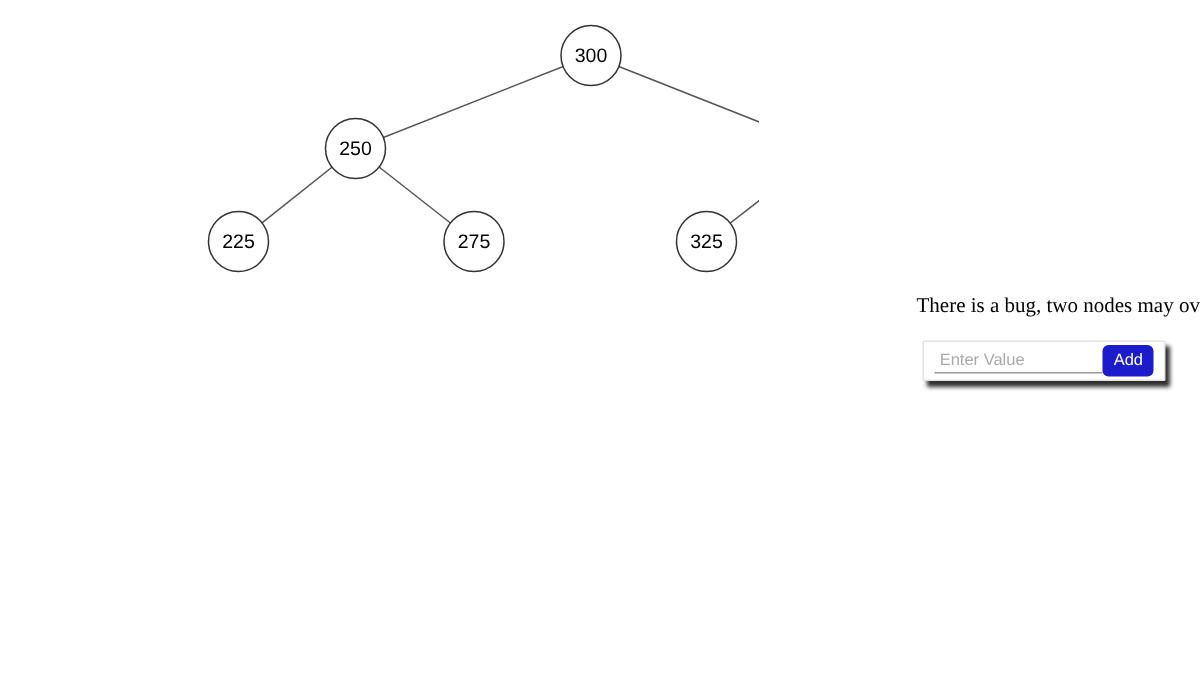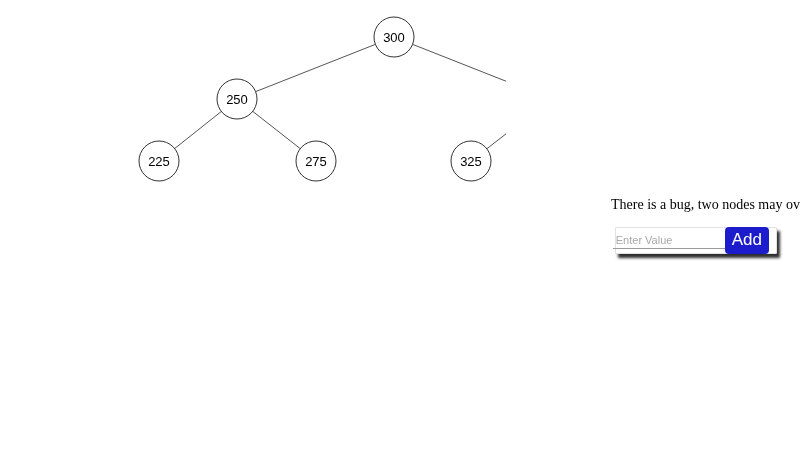--- a/index.html
+++ b/index.html
@@ -14,21 +14,21 @@
   .add-card { margin-top: 14px; margin-left: 4px; width: 162px; height: 27px;
               background: #ffffff; border: 1px solid #e2e2e2; border-radius: 1px;
               box-shadow: 3px 4px 3px rgba(0,0,0,0.82);
               display: flex; align-items: center; justify-content: flex-end;
               padding: 0 7px 0 6px; }
   .value-input { width: 112px; border: none; border-bottom: 1px solid #9a9a9a;
                  font-family: "Liberation Sans", sans-serif; font-size: 11px;
                  color: #333; padding: 2px 3px; background: transparent; outline: none; }
   .value-input::placeholder { color: #a9a9a9; opacity: 1; }
   .add-button { border: none; border-radius: 4px; color: #fff;
-                font-family: "Liberation Sans", sans-serif; font-size: 17px;
+                font-family: "Liberation Sans", sans-serif; font-size: 11px;
                 padding: 4px 7px; line-height: 1.1; cursor: pointer; }
 </style>
 </head>
 <body>
 
 <div class="stage">
   <svg width="493" height="300" viewBox="0 0 493 300" xmlns="http://www.w3.org/2000/svg">
       <line x1="381" y1="37" x2="224" y2="99" stroke="#555555" stroke-width="1"></line>
       <line x1="224" y1="99" x2="146" y2="161" stroke="#555555" stroke-width="1"></line>
       <line x1="224" y1="99" x2="303" y2="161" stroke="#555555" stroke-width="1"></line>

